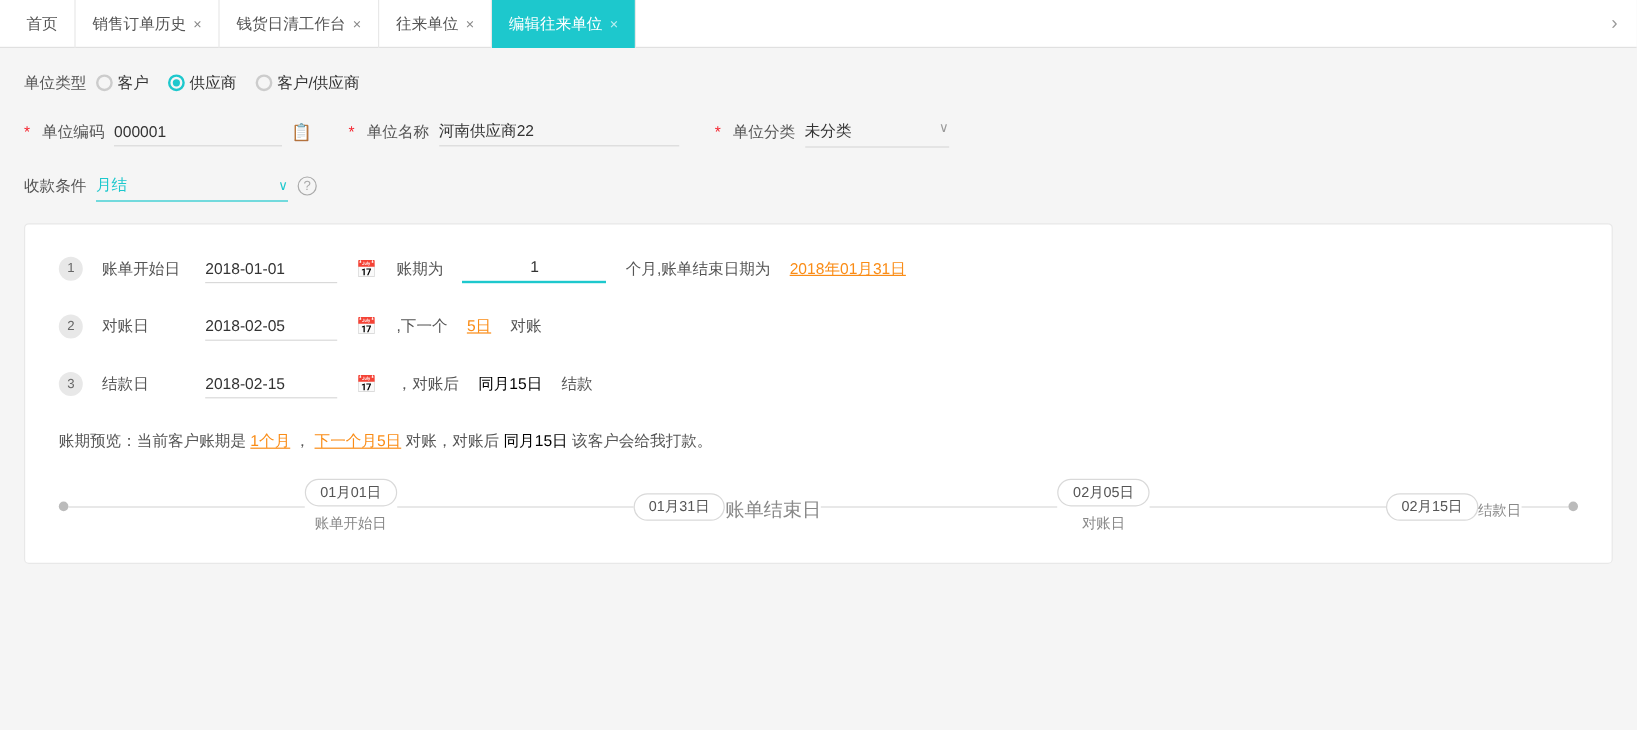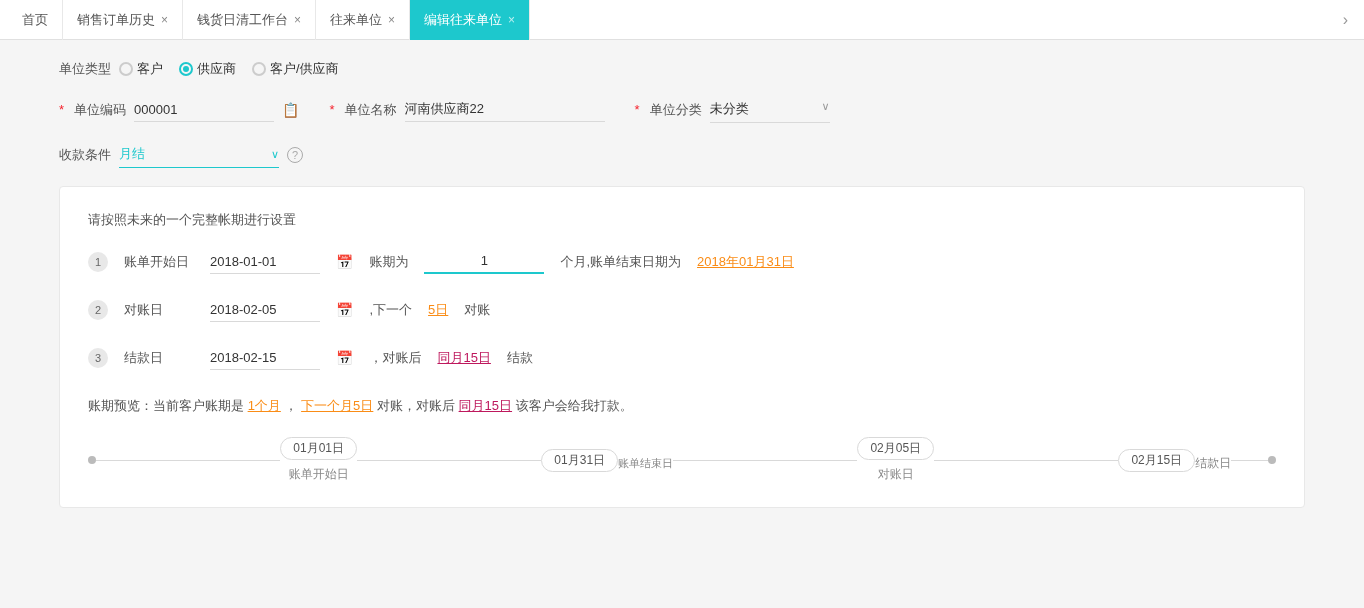--- a/index.html
+++ b/index.html
@@ -36,21 +36,21 @@
     .tab-arrow {
       margin-left: auto;
       padding: 0 8px;
       cursor: pointer;
       color: #999;
       font-size: 16px;
     }
 
     
     .main-content {
-      padding: 20px 59px;
+      padding: 20px 20px;
       background: #f5f5f5;
       min-height: calc(100vh - 40px);
     }
 
     
     .form-row {
       display: flex;
       align-items: center;
       margin-bottom: 18px;
       gap: 30px;
@@ -220,21 +220,21 @@
       color: #333;
       background: transparent;
       width: 120px;
       text-align: center;
     }
     .row-suffix {
       font-size: 13px;
       color: #555;
     }
     .highlight-orange { color: #fa8c16; text-decoration: underline; }
-    .highlight-teal { color: #be185d; text-decoration: underline; }
+    .highlight-teal { color: #000000; }
 
     
     .preview-text {
       font-size: 13px;
       color: #555;
       margin-bottom: 20px;
       line-height: 1.8;
     }
   </style>
 </head>
@@ -312,21 +312,20 @@
       <span class="form-label">收款条件</span>
       <div class="payment-select">
         <span class="payment-value">月结</span>
         <span class="chevron-down" style="color:#1dc8cd;">∨</span>
       </div>
       <div class="help-icon">?</div>
     </div>
   </div>
 
   <div class="card">
-    <div class="card-title">请按照未来的一个完整帐期进行设置</div>
 
     <div class="period-row">
       <div class="row-num">1</div>
       <span class="row-label">账单开始日</span>
       <input class="date-input" type="text" value="2018-01-01" style="">
       <span class="calendar-icon">📅</span>
       <span class="row-suffix">账期为</span>
       <input class="period-input" type="text" value="1" style="">
       <span class="row-suffix">个月,账单结束日期为</span>
       <span class="highlight-orange">2018年01月31日</span>
@@ -368,21 +367,21 @@
 
       <div style="display:flex;flex-direction:column;align-items:center;">
         <div style="border:1px solid #d9d9d9;border-radius:14px;padding:2px 12px;font-size:12px;color:#555;background:#fff;white-space:nowrap;">01月01日</div>
         <div style="font-size:12px;color:#888;margin-top:6px;">账单开始日</div>
       </div>
 
       <div style="flex:1;height:1px;background:#d9d9d9;"></div>
 
       <div style="display:flex;flex-direction:row;align-items:center;">
         <div style="border:1px solid #d9d9d9;border-radius:14px;padding:2px 12px;font-size:12px;color:#555;background:#fff;white-space:nowrap;">01月31日</div>
-        <div style="font-size:11px;color:#888;margin-top:6px;">账单结束日</div>
+        <div style="font-size:16px;color:#888;margin-top:6px;">账单结束日</div>
       </div>
 
       <div style="flex:1;height:1px;background:#d9d9d9;"></div>
 
       <div style="display:flex;flex-direction:column;align-items:center;">
         <div style="border:1px solid #d9d9d9;border-radius:14px;padding:2px 12px;font-size:12px;color:#555;background:#fff;white-space:nowrap;">02月05日</div>
         <div style="font-size:12px;color:#888;margin-top:6px;">对账日</div>
       </div>
 
       <div style="flex:1;height:1px;background:#d9d9d9;"></div>

